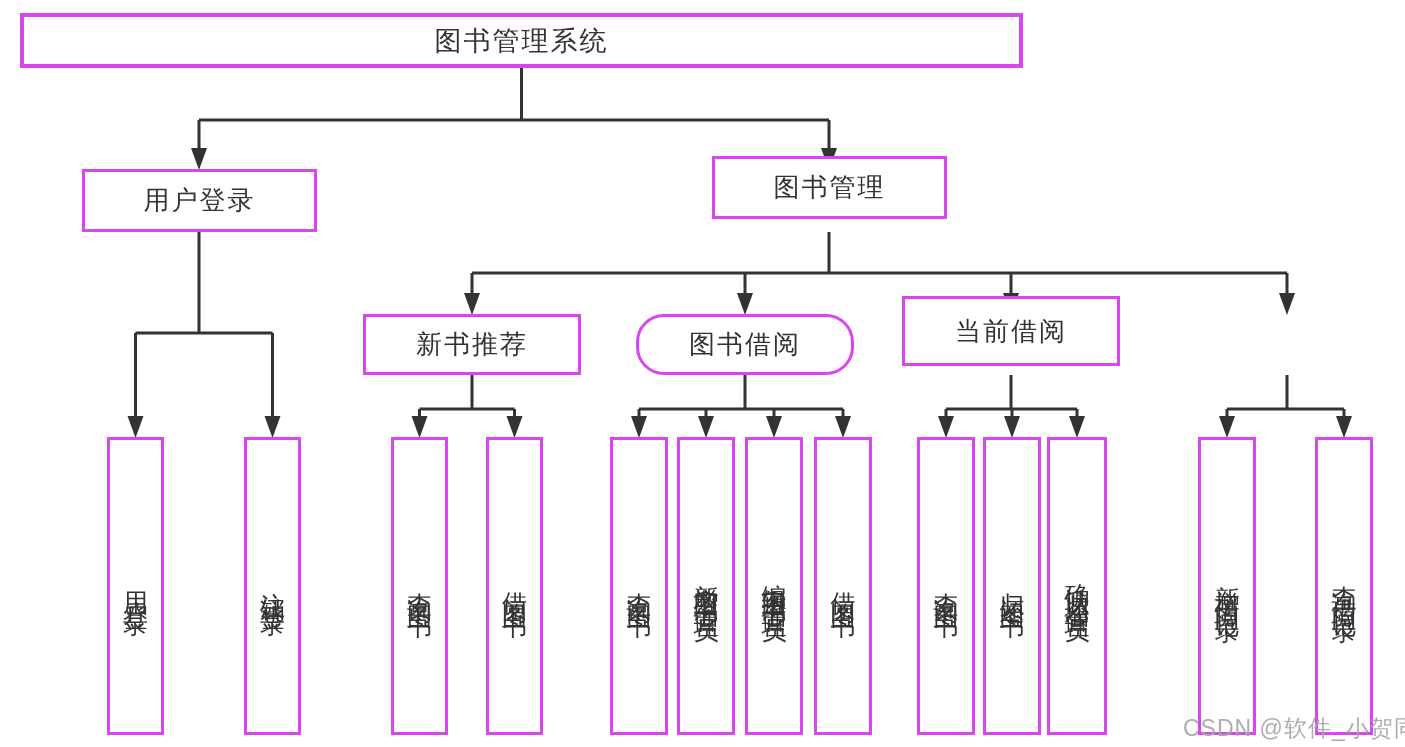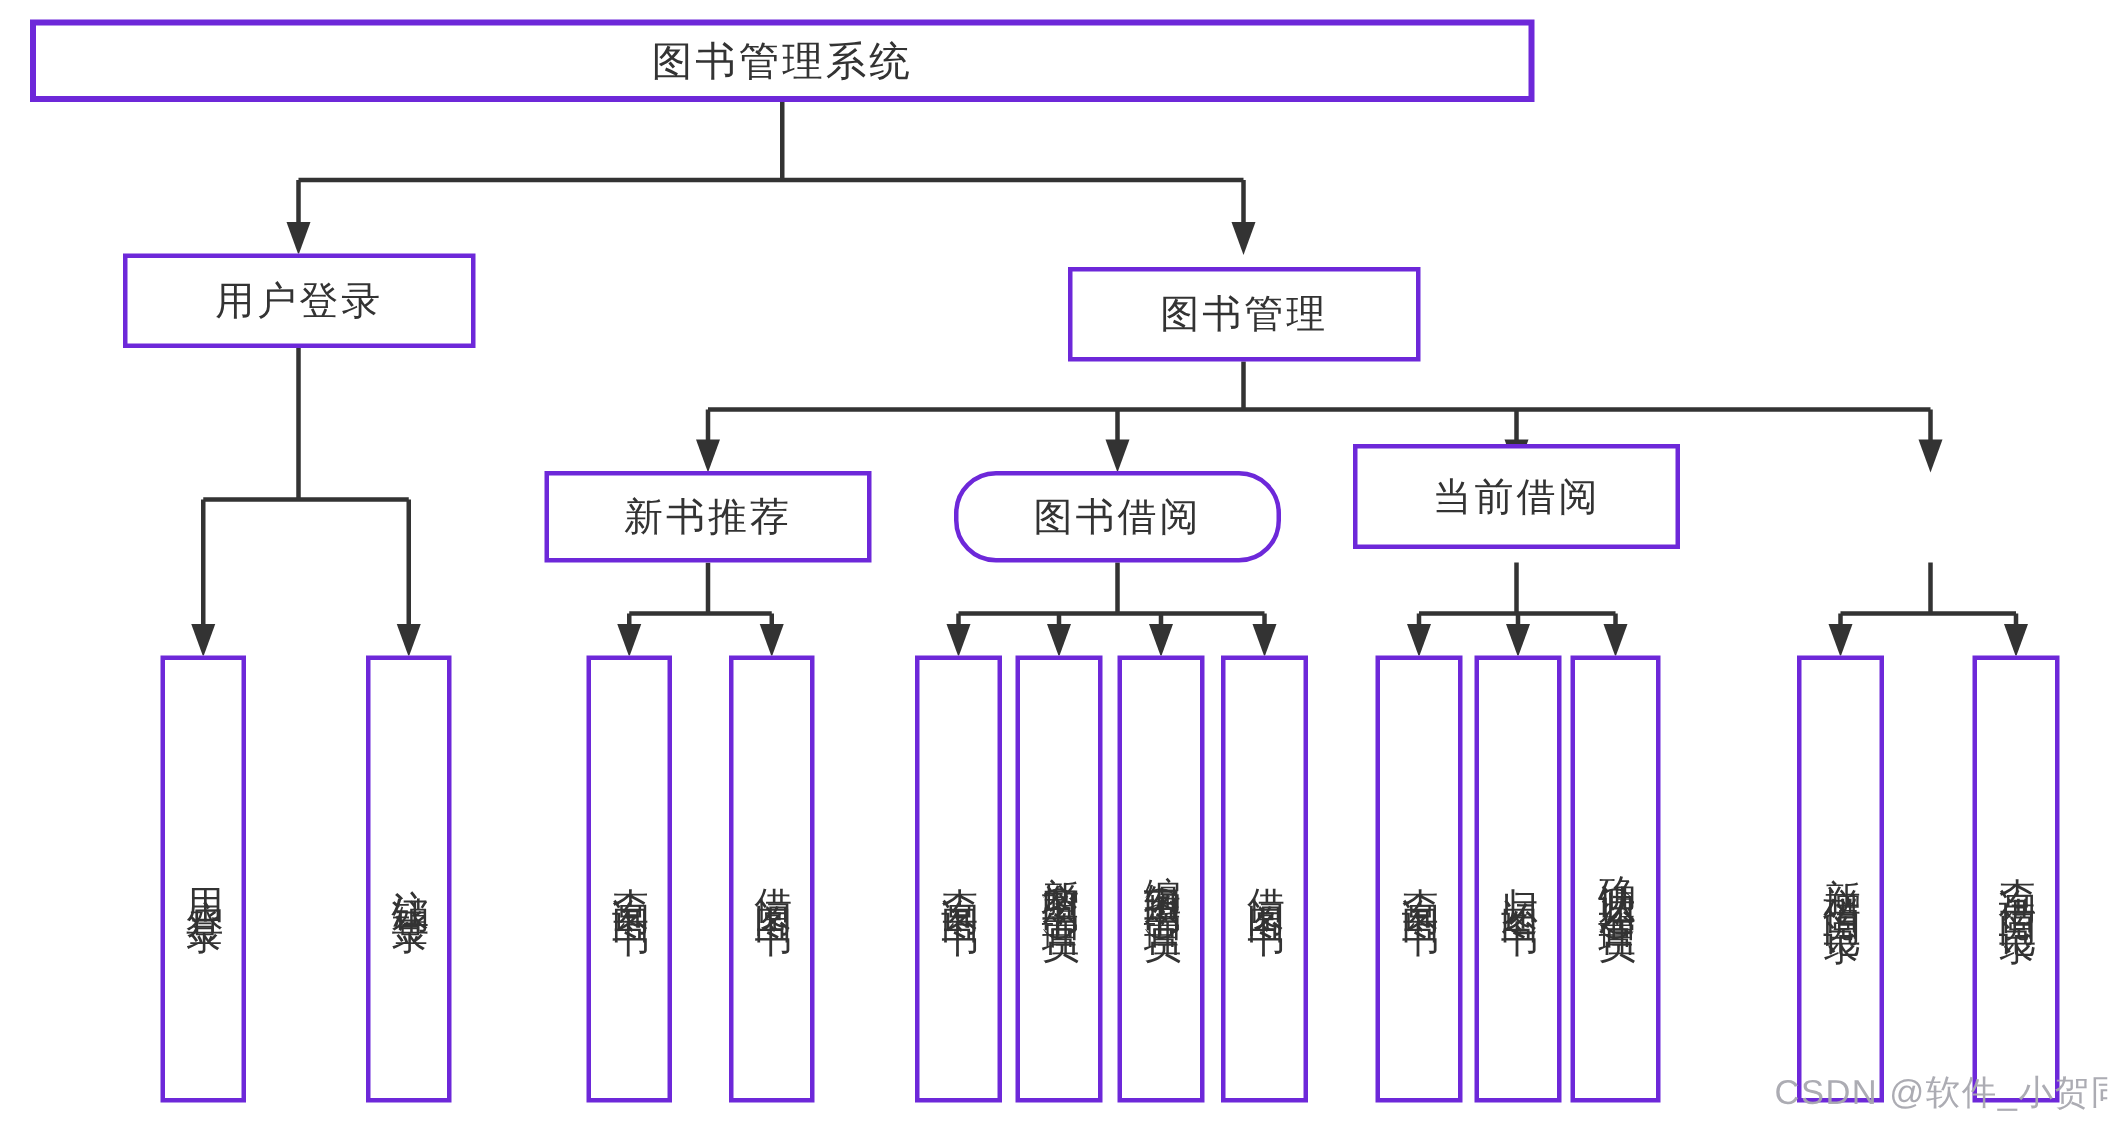--- a/index.html
+++ b/index.html
@@ -28,21 +28,21 @@
     stroke-width: 3;
     fill: none;
   }
   #connectors polygon {
     fill: #333333;
     stroke: none;
   }
   .box {
     position: absolute;
     background: #ffffff;
-    border: 3px solid #6d28d9;
+    border: 3px solid #d946ef;
     box-sizing: border-box;
     display: flex;
     align-items: center;
     justify-content: center;
     color: #333333;
     z-index: 2;
   }
   .box.root {
     border-width: 4px;
     font-size: 27px;
@@ -117,21 +117,21 @@
     <g>
       <path d="M1287 375 V409 M1227 409 H1344 M1227 409 V417 M1344 409 V417"></path>
       <polygon points="1219,416 1235,416 1227,438"></polygon>
       <polygon points="1336,416 1352,416 1344,438"></polygon>
     </g>
   </svg>
 
   <div class="box root" style="left:20px; top:13px; width:1003px; height:55px;">图书管理系统</div>
 
   <div class="box h" style="left:82px; top:169px; width:235px; height:63px;">用户登录</div>
-  <div class="box h" style="left:712px; top:178px; width:235px; height:63px;">图书管理</div>
+  <div class="box h" style="left:712px; top:156px; width:235px; height:63px;">图书管理</div>
 
   <div class="box h" style="left:363px; top:314px; width:218px; height:61px;">新书推荐</div>
   <div class="box h" style="left:636px; top:314px; width:218px; height:61px;border-radius:28px;">图书借阅</div>
   <div class="box h" style="left:902px; top:296px; width:218px; height:70px;">当前借阅</div>
 
   <div class="box v" style="left:107px; top:437px; width:57px; height:298px;">用户登录</div>
   <div class="box v" style="left:244px; top:437px; width:57px; height:298px;">注销登录</div>
 
   <div class="box v" style="left:391px; top:437px; width:57px; height:298px;">查询图书</div>
   <div class="box v" style="left:486px; top:437px; width:57px; height:298px;">借阅图书</div>

